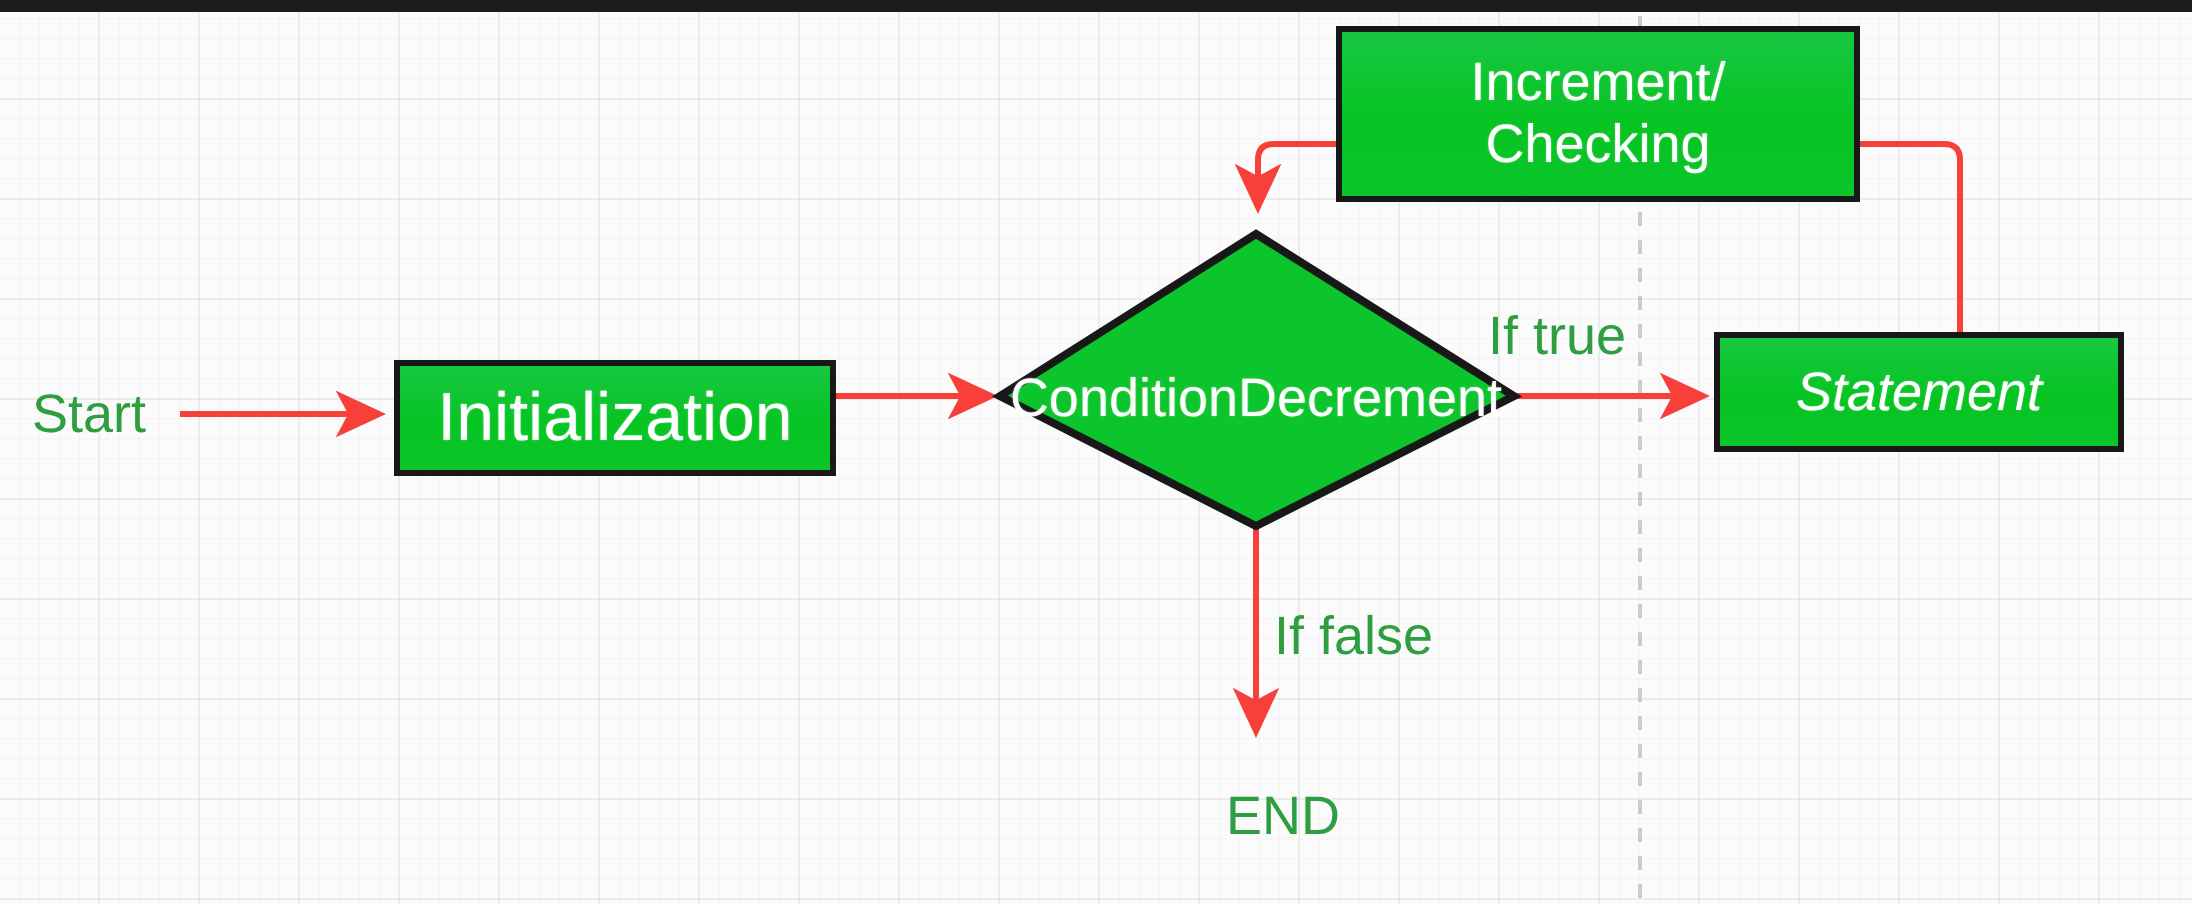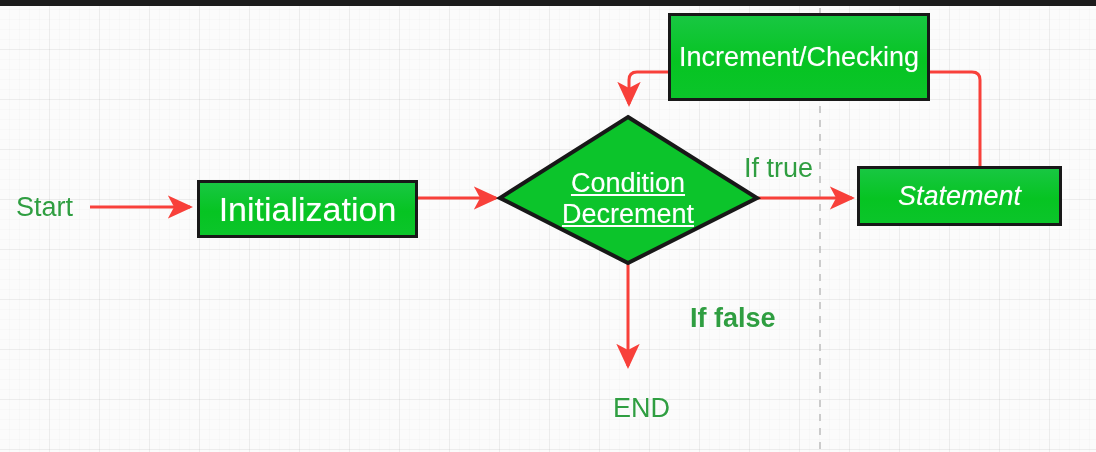--- a/index.html
+++ b/index.html
@@ -54,28 +54,27 @@
   }
   .label {
     position: absolute;
     color: #2f9e41;
     white-space: nowrap;
     line-height: 1;
   }
   .diamond-text {
     position: absolute;
     display: flex;
-    flex-direction: column;
+    flex-direction: row;
     align-items: center;
     justify-content: center;
     color: #ffffff;
     text-align: right;
     line-height: 1.14;
     text-shadow: 0 0 1px rgba(255,255,255,0.45);
-    text-decoration: underline;
   }
 </style>
 </head>
 <body>
 
 <div id="canvas">
 
   <div class="topbar"></div>
 
   <svg class="layer" viewBox="0 0 1096 452">
@@ -106,28 +105,28 @@
 
   <div class="node proc" style="left:197px; top:180px; width:221px; height:58px; font-size:34px;">
     <span>Initialization</span>
   </div>
 
   <div class="diamond-text" style="left:528px; top:160px; width:200px; height:78px; font-size:27px;">
     <span>Condition</span>
     <span>Decrement</span>
   </div>
 
-  <div class="node proc" style="left:668px; top:13px; width:262px; height:88px; font-size:27px; flex-direction:row;">
+  <div class="node proc" style="left:668px; top:13px; width:262px; height:88px; font-size:27px; flex-direction:column;">
     <span>Increment/</span>
     <span>Checking</span>
   </div>
 
   <div class="node proc" style="left:857px; top:166px; width:205px; height:60px; font-size:27px;font-style:italic;">
     <span>Statement</span>
   </div>
 
   <div class="label" style="left:744px; top:155px; font-size:27px;">If true</div>
 
-  <div class="label" style="left:690px; top:305px; font-size:27px;font-weight:bold;">If false</div>
+  <div class="label" style="left:637px; top:305px; font-size:27px;">If false</div>
 
   <div class="label" style="left:613px; top:385px; font-size:27px;margin-top:10px;">END</div>
 
 </div>
 
 </body></html>

